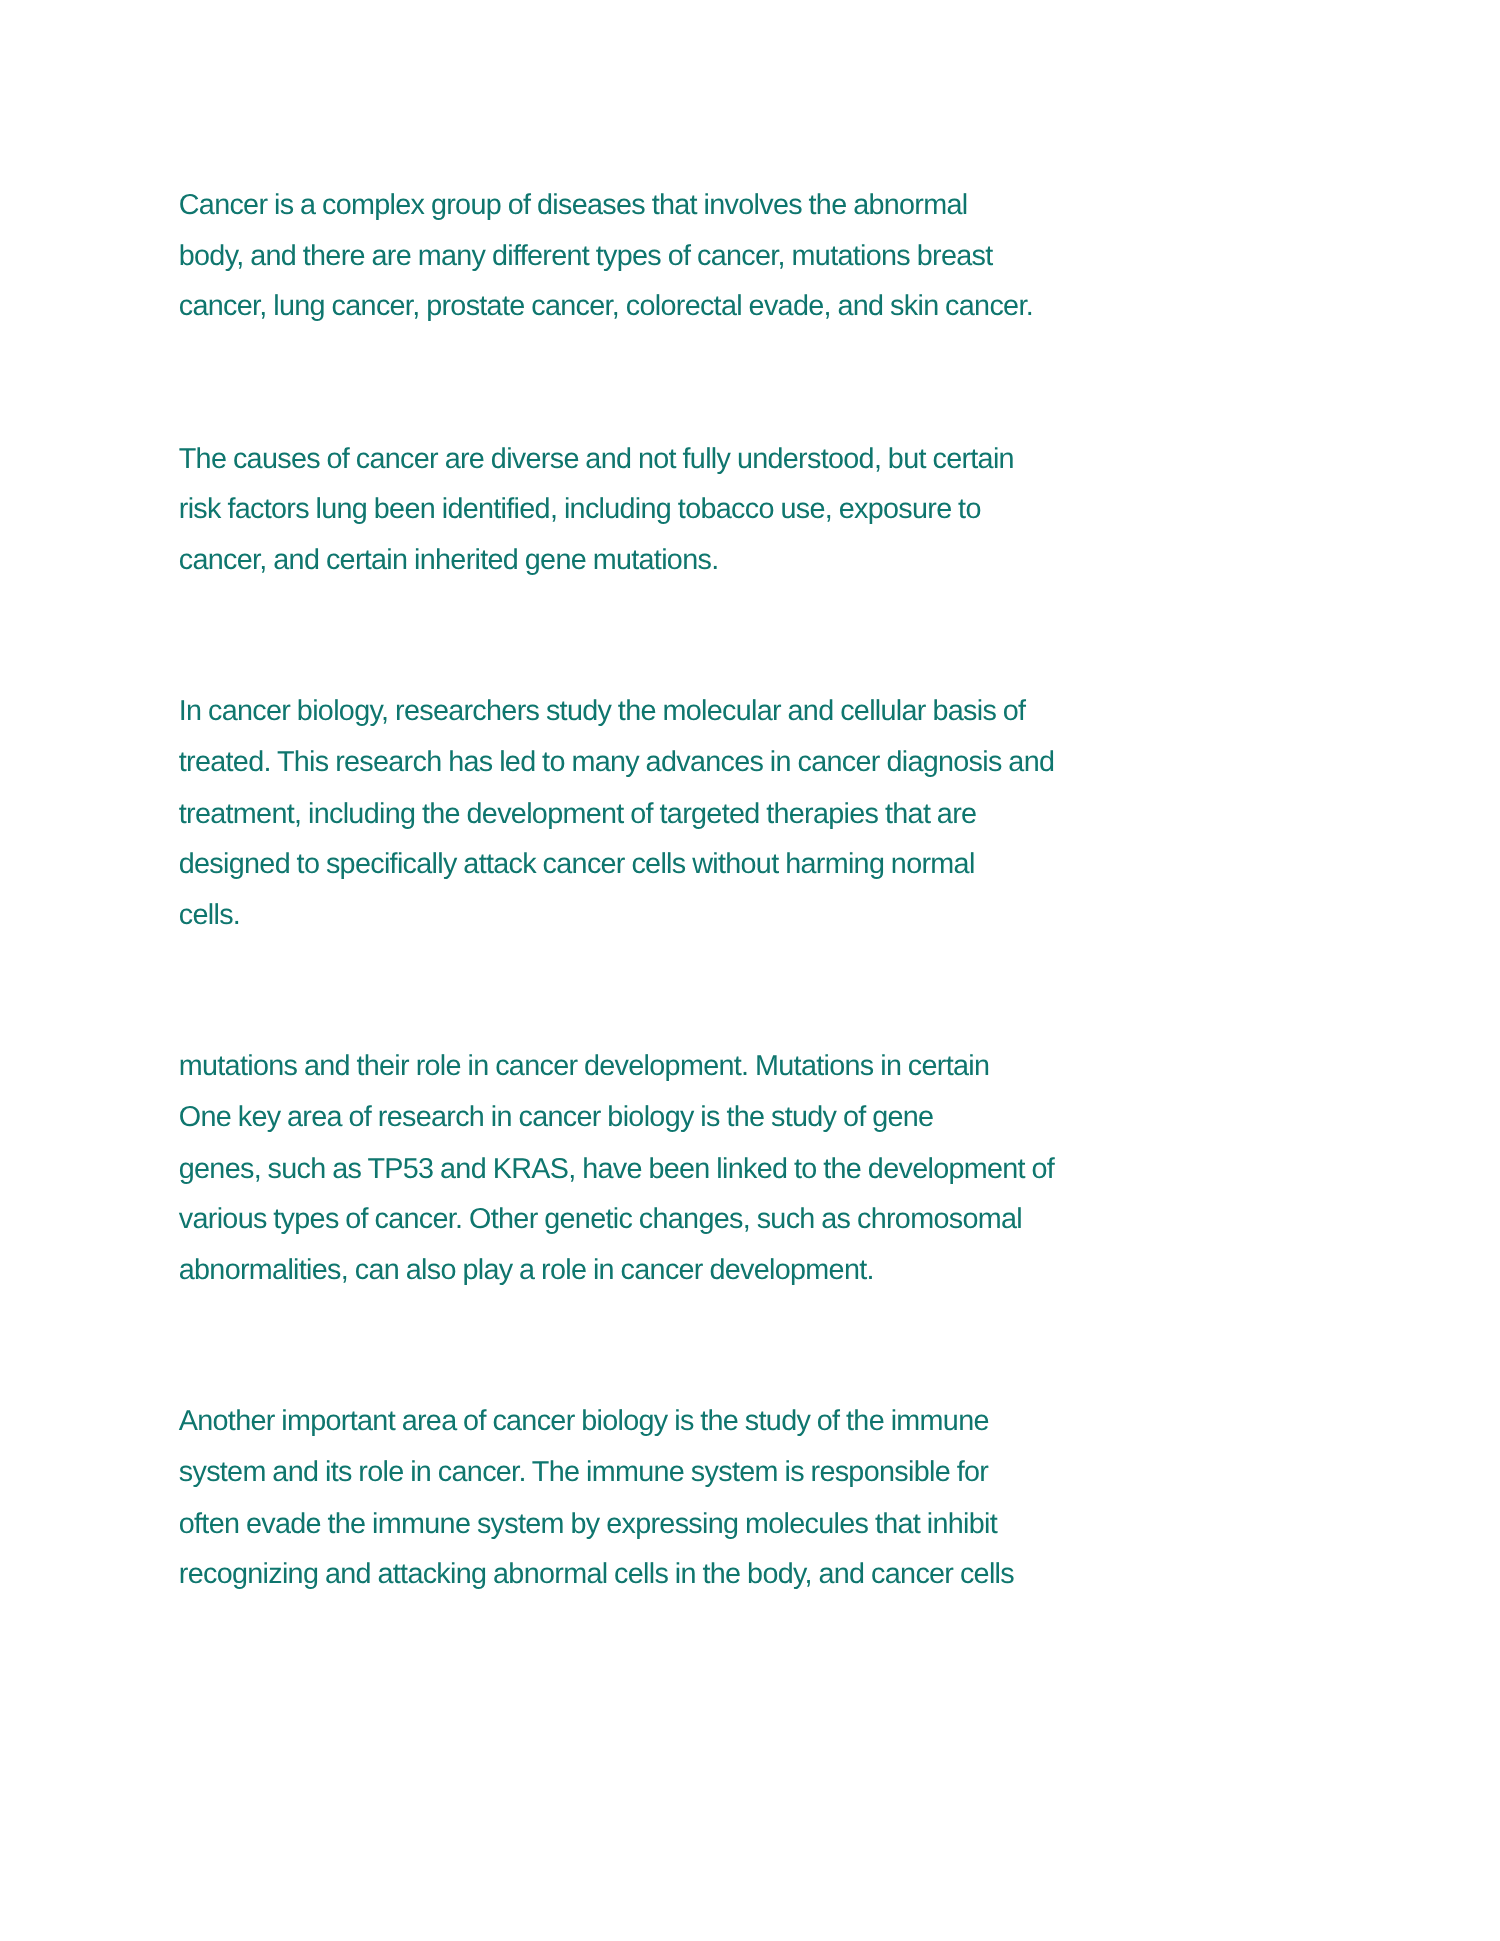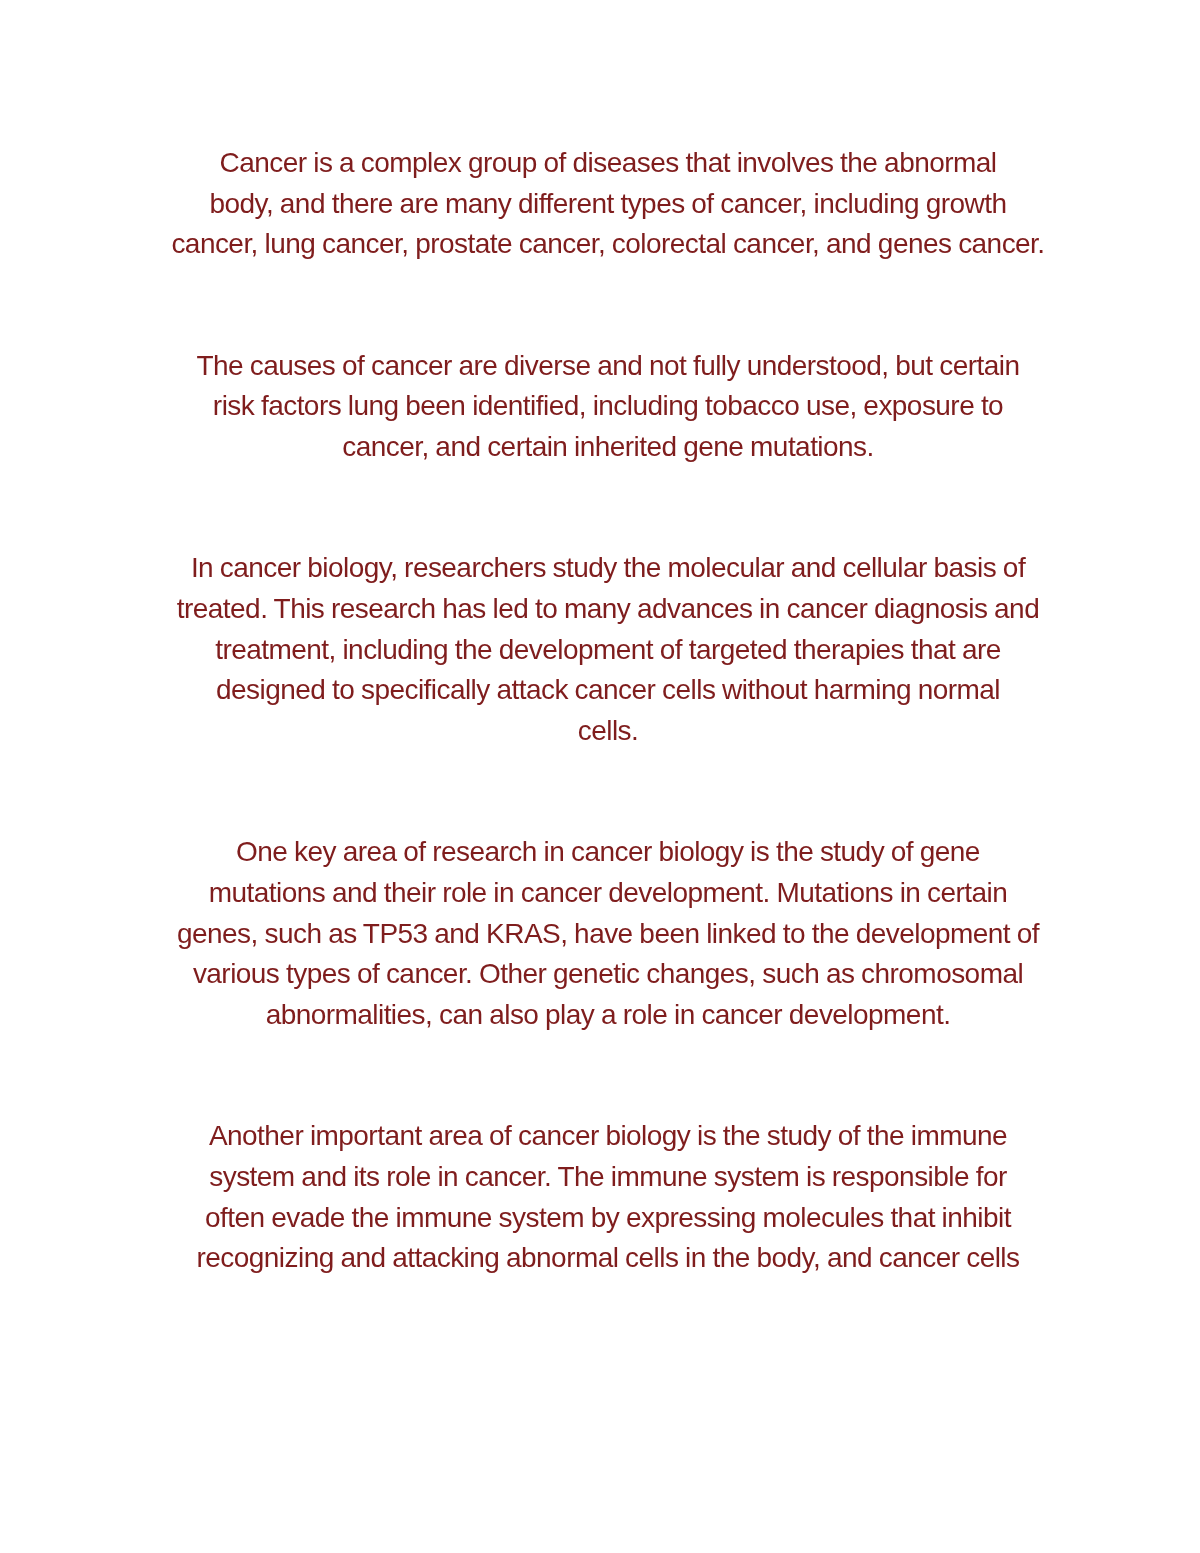--- a/index.html
+++ b/index.html
@@ -25,59 +25,58 @@
       left: 143px;
       top: 143px;
       width: 930px;
     }
     .para {
       margin: 0 0 80.5px 0;
     }
     .line {
       display: block;
       font-family: "Liberation Sans", sans-serif;
-      font-size: 28px;
+      font-size: 23px;
       line-height: 40.7px;
-      color: #7f1d1d;
+      color: #0f766e;
       white-space: nowrap;
       letter-spacing: -0.55px;
       word-spacing: -0.5px;
       transform-origin: left center;
-      text-align: center;
     }
   </style>
 </head>
 <body>
 
 <div class="page">
   <div class="content">
 
     <div class="para">
       <span class="line">Cancer is a complex group of diseases that involves the abnormal</span>
-      <span class="line">body, and there are many different types of cancer, including growth</span>
-      <span class="line">cancer, lung cancer, prostate cancer, colorectal cancer, and genes cancer.</span>
+      <span class="line">body, and there are many different types of cancer, mutations breast</span>
+      <span class="line">cancer, lung cancer, prostate cancer, colorectal evade, and skin cancer.</span>
     </div>
 
     <div class="para">
       <span class="line">The causes of cancer are diverse and not fully understood, but certain</span>
       <span class="line">risk factors lung been identified, including tobacco use, exposure to</span>
       <span class="line">cancer, and certain inherited gene mutations.</span>
     </div>
 
     <div class="para">
       <span class="line">In cancer biology, researchers study the molecular and cellular basis of</span>
       <span class="line">treated. This research has led to many advances in cancer diagnosis and</span>
       <span class="line">treatment, including the development of targeted therapies that are</span>
       <span class="line">designed to specifically attack cancer cells without harming normal</span>
       <span class="line">cells.</span>
     </div>
 
     <div class="para">
+      <span class="line">mutations and their role in cancer development. Mutations in certain</span>
       <span class="line">One key area of research in cancer biology is the study of gene</span>
-      <span class="line">mutations and their role in cancer development. Mutations in certain</span>
       <span class="line">genes, such as TP53 and KRAS, have been linked to the development of</span>
       <span class="line">various types of cancer. Other genetic changes, such as chromosomal</span>
       <span class="line">abnormalities, can also play a role in cancer development.</span>
     </div>
 
     <div class="para">
       <span class="line">Another important area of cancer biology is the study of the immune</span>
       <span class="line">system and its role in cancer. The immune system is responsible for</span>
       <span class="line">often evade the immune system by expressing molecules that inhibit</span>
       <span class="line">recognizing and attacking abnormal cells in the body, and cancer cells</span>

